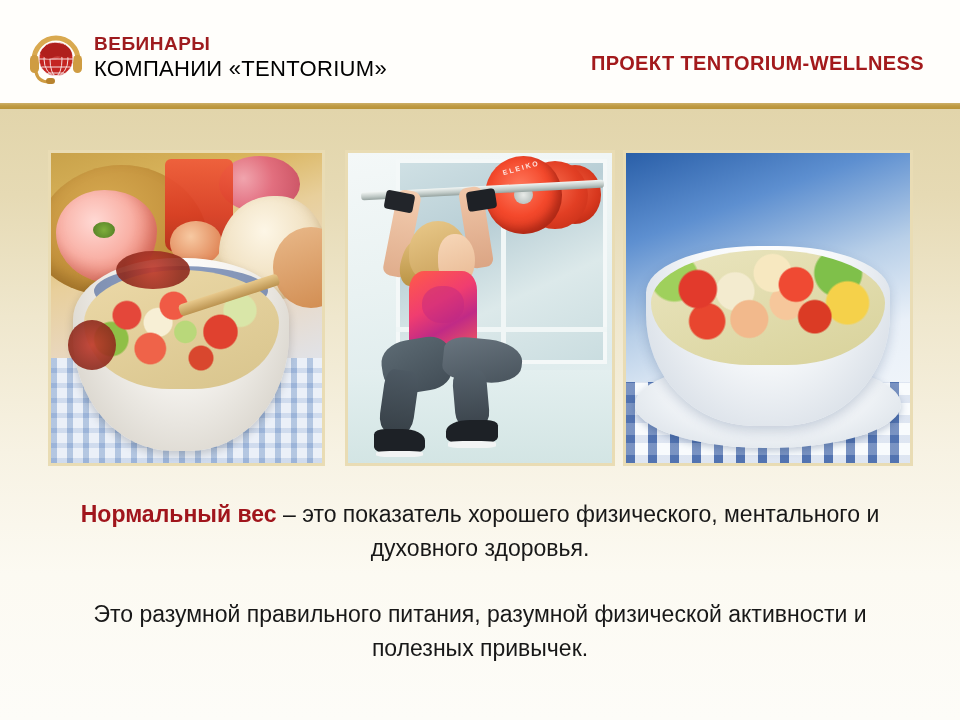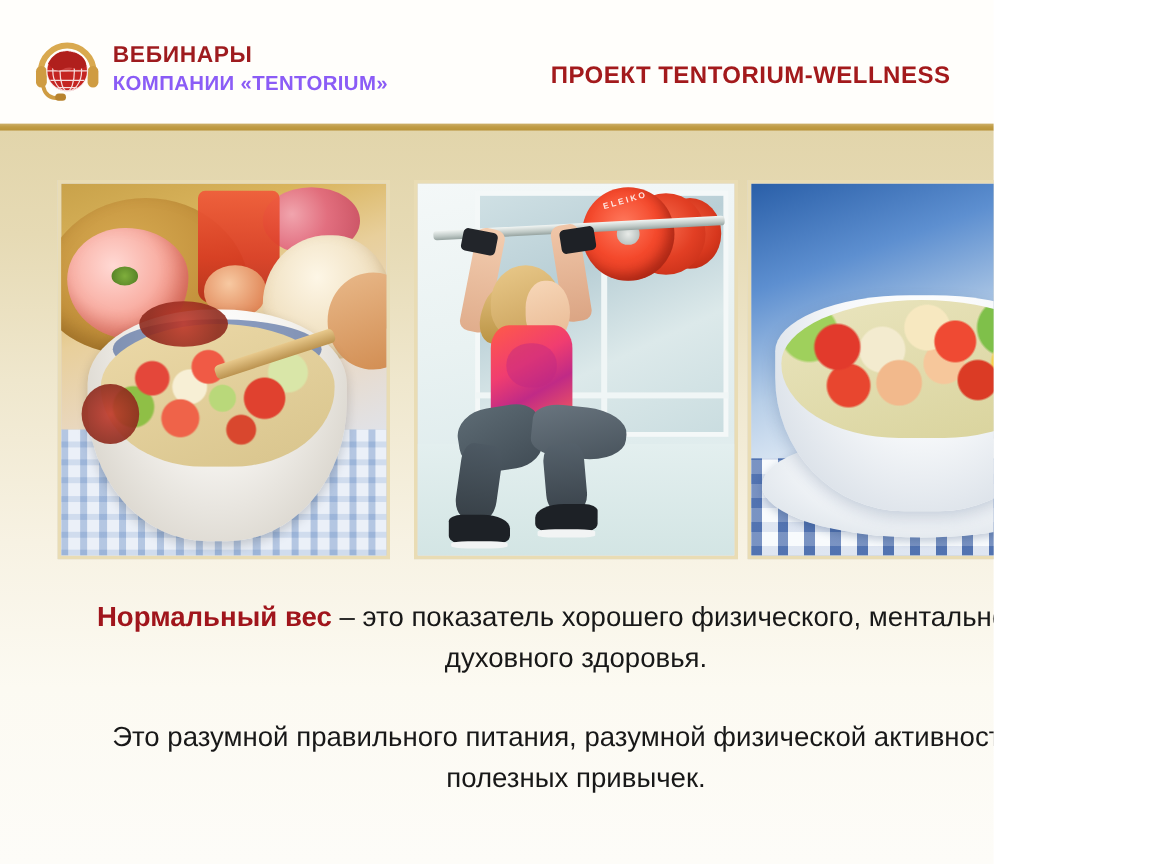--- a/index.html
+++ b/index.html
@@ -1,21 +1,21 @@
 <!DOCTYPE html>
 <html><head>
 <meta charset="utf-8">
 <style>
   html,body{margin:0;padding:0;}
   body{
     width:960px;height:720px;overflow:hidden;
     font-family:"Liberation Sans",sans-serif;
     background:#ffffff;
   }
-  .slide{position:relative;width:828px;height:720px;overflow:hidden;}
+  .slide{position:relative;width:960px;height:720px;overflow:hidden;}
 
   
   .header{
     position:absolute;left:0;top:0;width:960px;height:103px;
     background:#fffefb;
   }
   .header-rule{
     position:absolute;left:0;top:103px;width:960px;height:6px;
     background:linear-gradient(to bottom,#cdb06a 0%,#c09c44 45%,#b99338 100%);
   }
@@ -23,21 +23,21 @@
     position:absolute;left:27px;top:27px;
     display:flex;align-items:center;gap:9px;
   }
   .logo-mark{width:58px;height:60px;flex:0 0 58px;}
   .logo-words{display:flex;flex-direction:column;line-height:1;}
   .logo-line1{
     font-size:19px;font-weight:bold;color:#9e1b1e;
     letter-spacing:.5px;margin-bottom:5px;
   }
   .logo-line2{
-    font-size:17px;font-weight:bold;color:#8b5cf6;
+    font-size:22px;font-weight:normal;color:#000000;
     letter-spacing:.3px;
   }
   .project-title{
     position:absolute;right:36px;top:52px;
     font-size:20px;font-weight:bold;color:#a31a1c;
     letter-spacing:.4px;white-space:nowrap;
   }
 
   
   .body-bg{

